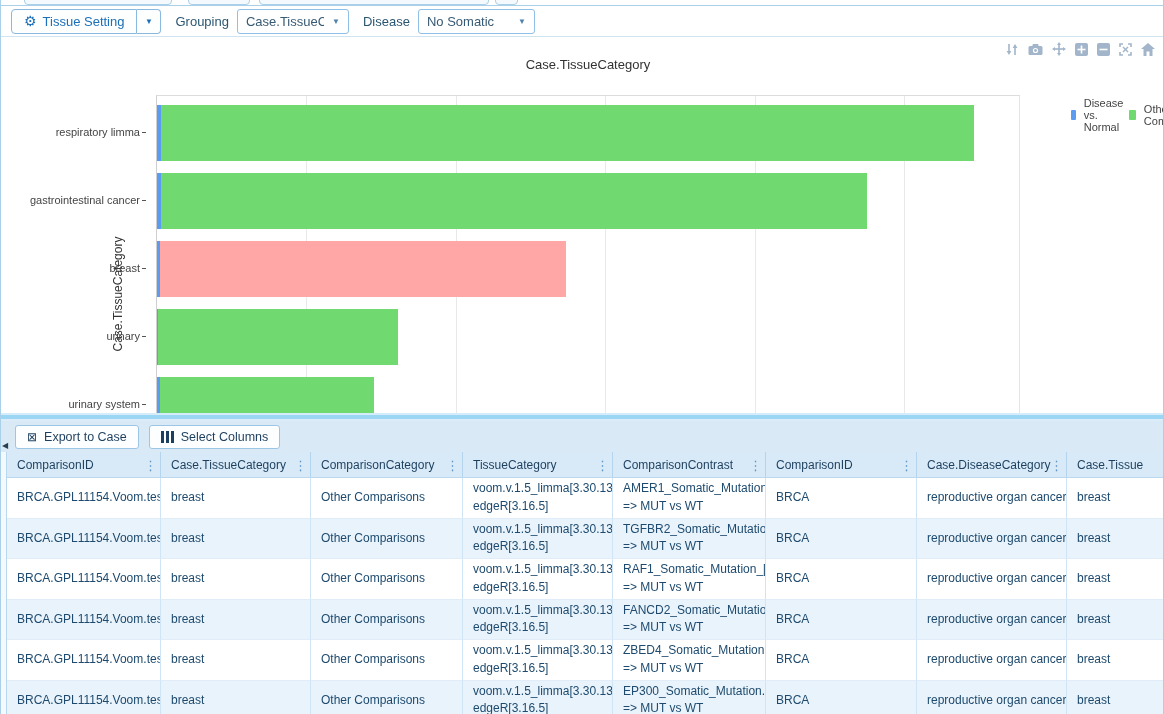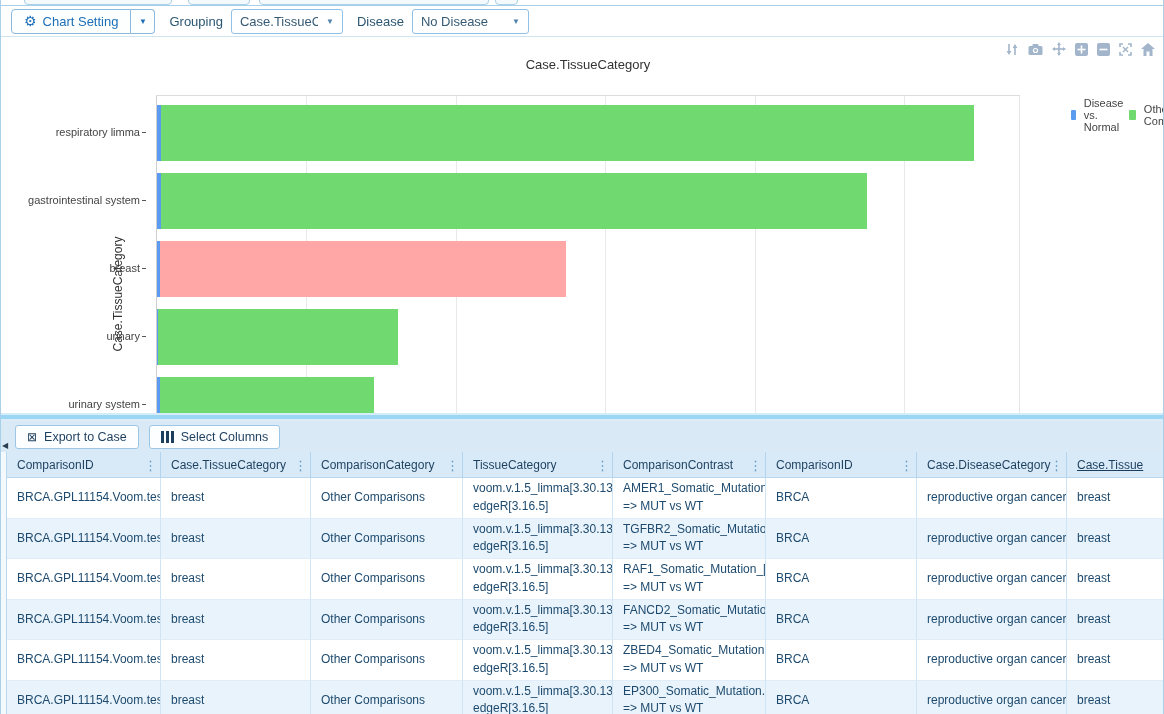--- a/index.html
+++ b/index.html
@@ -91,34 +91,34 @@
     <div class="cut-box" style="left:23px;width:148px;"></div>
     <div class="cut-box" style="left:187px;width:62px;"></div>
     <div class="cut-box" style="left:258px;width:230px;"></div>
     <div class="cut-box" style="left:494px;width:23px;"></div>
   </div>
 
   <div class="main-toolbar">
     <div class="split-btn">
       <div class="btn-main">
         <span class="gear">⚙</span>
-        <span>Chart Setting</span>
+        <span>Tissue Setting</span>
       </div>
       <div class="btn-caret">
         <span>▼</span>
       </div>
     </div>
     <span class="tb-label">Grouping</span>
     <div class="tb-select" style="width:112px;">
       <span style="overflow:hidden;white-space:nowrap;">Case.TissueCateg...</span>
       <span class="caret">▼</span>
     </div>
     <span class="tb-label">Disease</span>
     <div class="tb-select" style="width:117px;">
-      <span>No Disease</span>
+      <span>No Somatic</span>
       <span class="caret">▼</span>
     </div>
   </div>
 
   <div class="chart-panel">
     <div class="modebar">
       <span>
           <svg width="14" height="13" viewBox="0 0 14 13">
             <g stroke="#a2b5ca" stroke-width="1.6" fill="#a2b5ca">
               <line x1="4" y1="1" x2="4" y2="10"></line>
@@ -195,21 +195,21 @@
       </div>
     </div>
 
     <div class="y-title">Case.TissueCategory</div>
     <div class="y-labels" id="y-labels">
         <div class="y-cat" style="top: 37px;">
           <span>respiratory limma</span>
           <span class="tick"></span>
         </div>
         <div class="y-cat" style="top: 105px;">
-          <span>gastrointestinal system</span>
+          <span>gastrointestinal cancer</span>
           <span class="tick"></span>
         </div>
         <div class="y-cat" style="top: 173px;">
           <span>breast</span>
           <span class="tick"></span>
         </div>
         <div class="y-cat" style="top: 241px;">
           <span>urinary</span>
           <span class="tick"></span>
         </div>
@@ -290,21 +290,21 @@
               <span class="kebab">⋮</span>
             </div>
             <div class="h-cell" style="width: 151px;">
               <span>ComparisonID</span>
               <span class="kebab">⋮</span>
             </div>
             <div class="h-cell" style="width: 150px;">
               <span>Case.DiseaseCategory</span>
               <span class="kebab">⋮</span>
             </div>
-            <div class="h-cell" style="width: 98px; text-decoration: underline;">
+            <div class="h-cell" style="width: 98px;">
               <span>Case.Tissue</span>
             </div>
           </div>
           <div class="grid-row odd">
             <div class="b-cell" style="width: 154px;">
               <div>BRCA.GPL11154.Voom.tes...</div>
             </div>
             <div class="b-cell" style="width: 150px;">
               <div>breast</div>
             </div>

